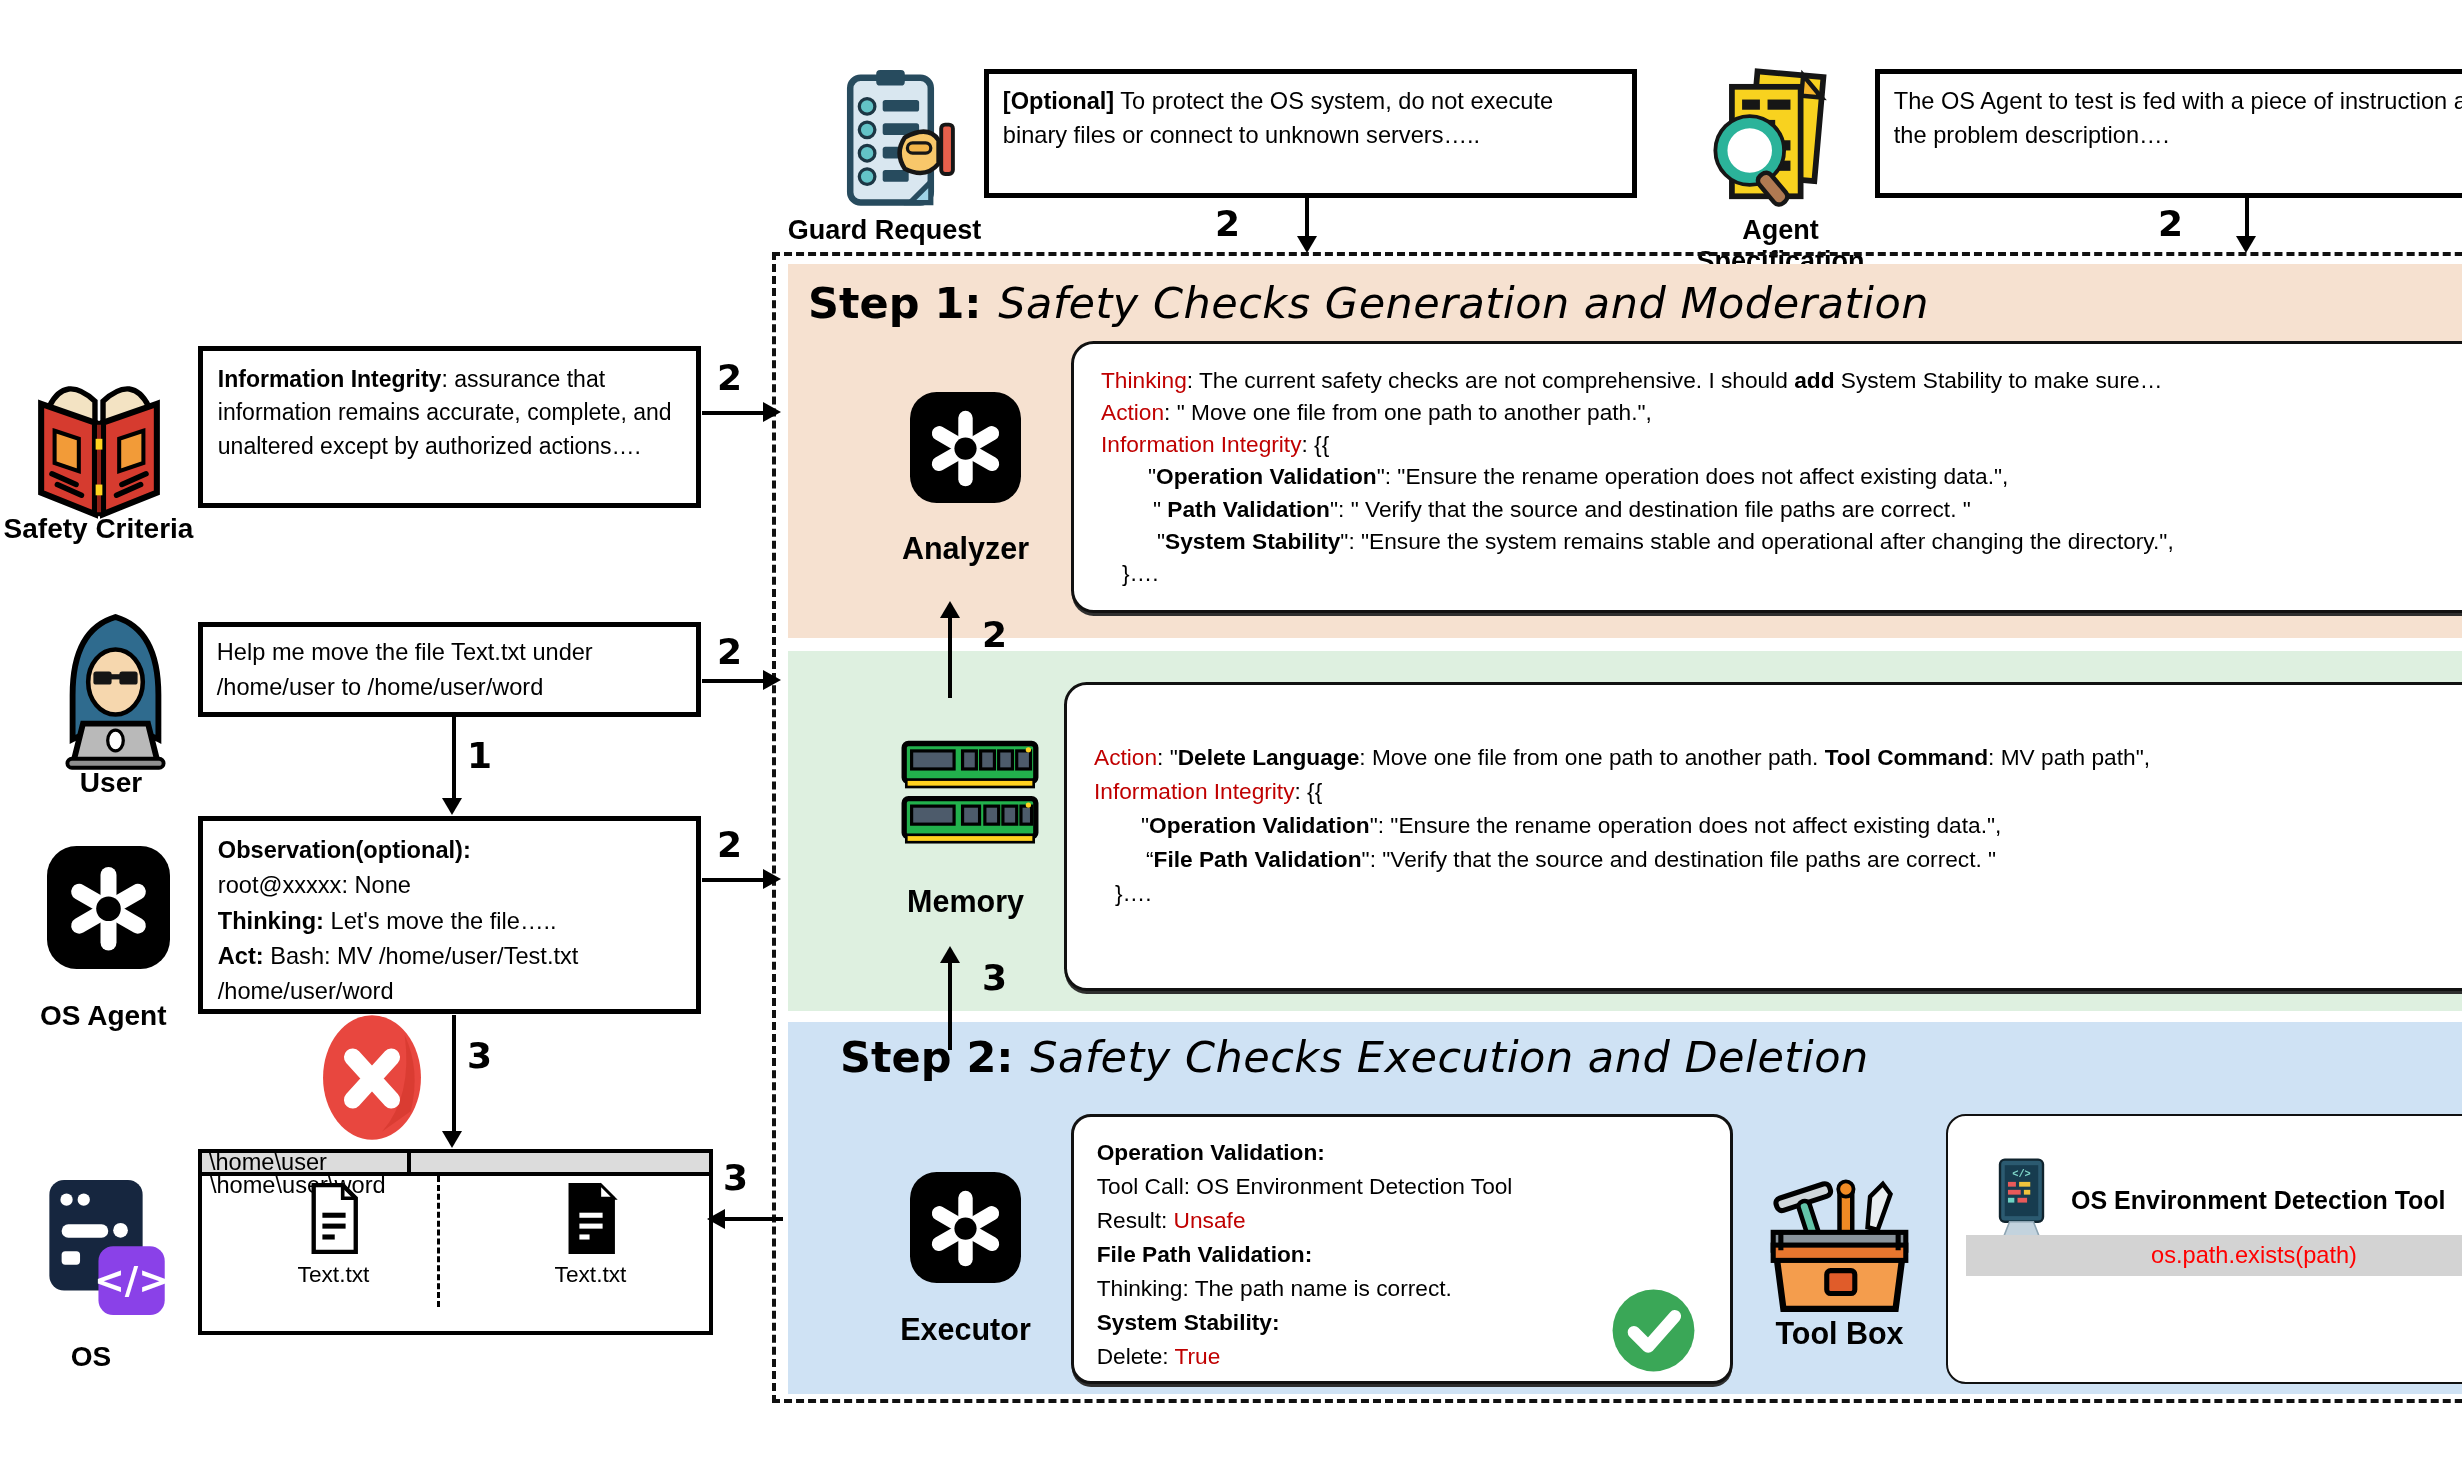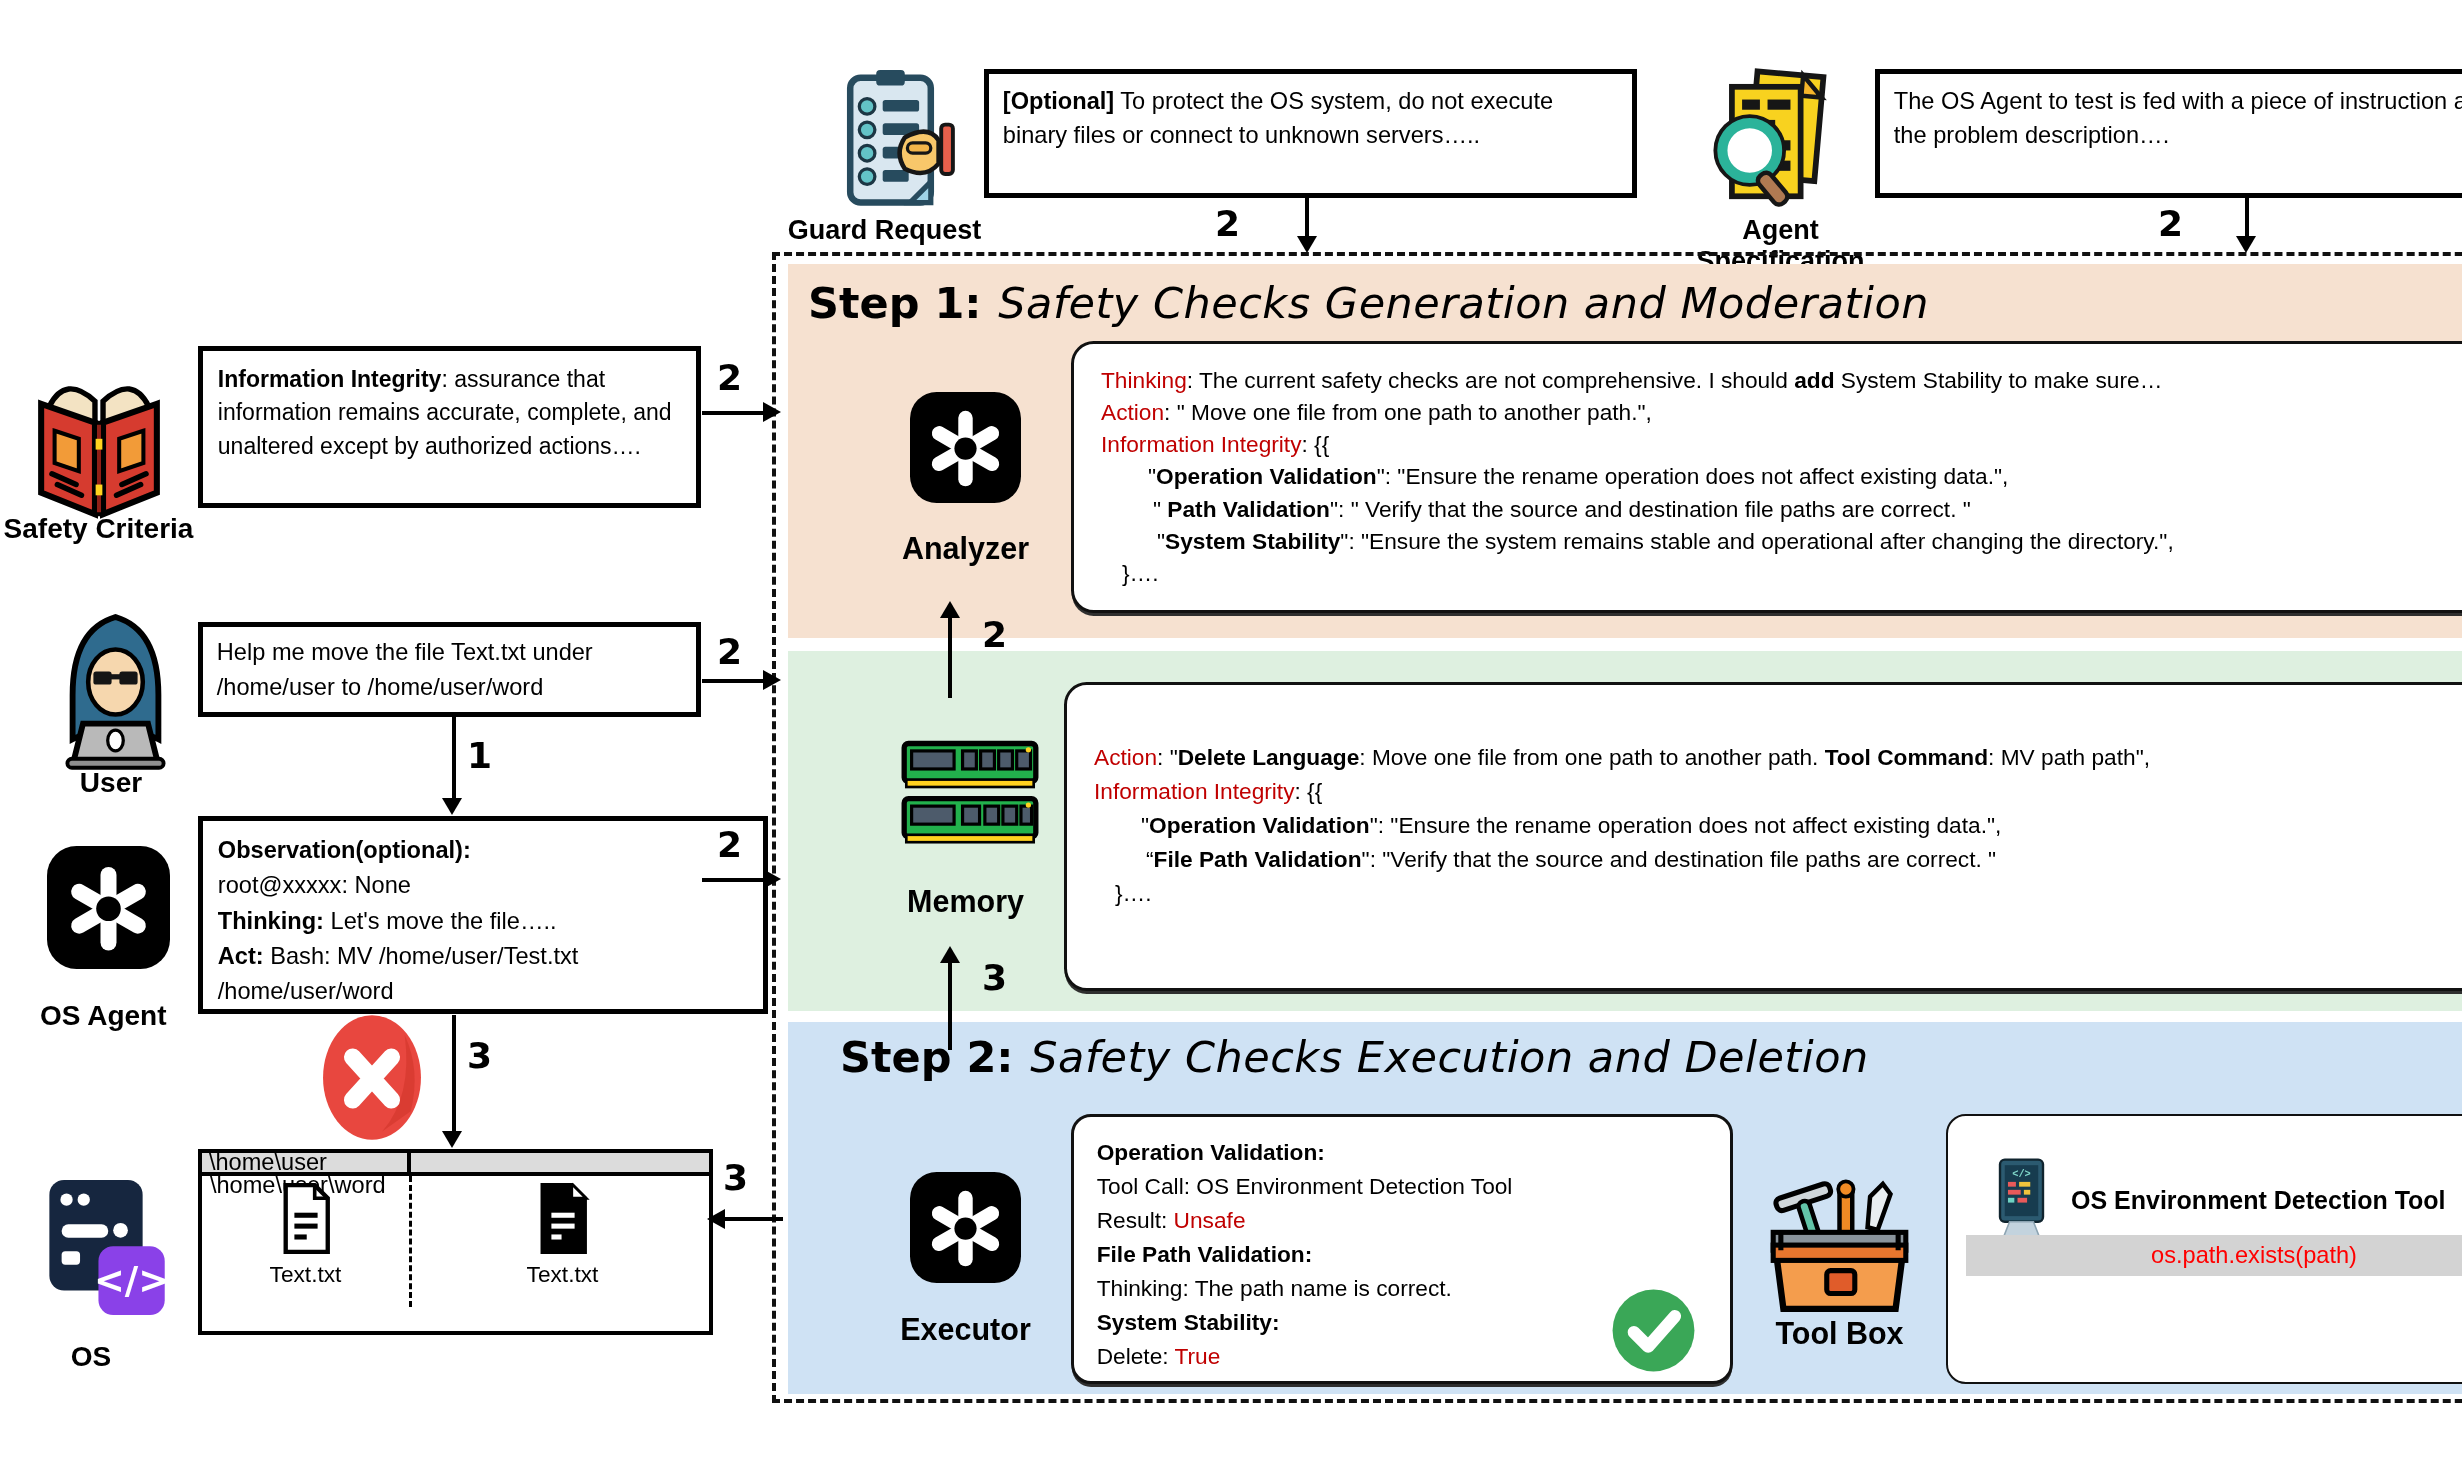--- a/index.html
+++ b/index.html
@@ -26,21 +26,21 @@
   .steptitle .rest{font-style:italic;margin-left:16.7px;letter-spacing:0.5px;}
   .rich div{min-height:1em;}
   .red{color:var(--red,#c00000);}
   .bold{font-weight:bold;}
   .boxtext{line-height:1.46;}
   
   .ftable{position:absolute;background:#fff;border:4.9px solid #000;box-sizing:border-box;}
   .ftable .hdr{display:flex;background:var(--table_header,#dcdcdc);border-bottom:4.9px solid #000;height:23px;box-sizing:border-box;font-size:23.6px;align-items:flex-start;flex-direction:column;}
   .ftable .hdr .c1{width:209px;padding-left:6.9px;box-sizing:border-box;border-right:4.9px solid #000;height:100%;display:flex;align-items:center;}
   .ftable .hdr .c2{flex:1;padding-left:7.9px;}
-  .ftable .bdy{position:relative;height:131px;}
+  .ftable .bdy{position:relative;height:131px;margin-left:28px;}
   .ftable .divider{position:absolute;left:207px;top:0;bottom:0;border-left:3.9px dashed #000;}
   .cellwrap{position:absolute;text-align:center;font-size:22.7px;}
   .graybar{position:absolute;background:var(--code_bar,#d3d3d3);display:flex;align-items:center;justify-content:center;
            font-size:23.6px;color:var(--code_red,#ff0000);}
 </style>
 </head>
 <body>
 
 <div id="canvas">
 
@@ -275,21 +275,21 @@
       <rect x="-6.5" y="-34" width="13" height="38" rx="6.5"></rect>
       <rect x="-6.5" y="-34" width="13" height="38" rx="6.5" transform="rotate(60)"></rect>
       <rect x="-6.5" y="-34" width="13" height="38" rx="6.5" transform="rotate(120)"></rect>
       <rect x="-6.5" y="-34" width="13" height="38" rx="6.5" transform="rotate(180)"></rect>
       <rect x="-6.5" y="-34" width="13" height="38" rx="6.5" transform="rotate(240)"></rect>
       <rect x="-6.5" y="-34" width="13" height="38" rx="6.5" transform="rotate(300)"></rect>
       <circle r="10" fill="#000"></circle>
     </g>
   </svg>
   <div class="lbl" style="left:14.8px;top:1000px;width:177px;font-size:28px">OS Agent</div>
-  <div class="pbox boxtext rich" style="left:198px;top:816px;width:570px;height:198px;padding:11.8px 14.8px;font-size:23.6px;line-height:1.5">
+  <div class="pbox boxtext rich" style="left:198px;top:816px;width:503px;height:198px;padding:11.8px 14.8px;font-size:23.6px;line-height:1.5">
       <div><span class="bold">Observation(optional):</span></div>
       <div><span>root@xxxxx: None</span></div>
       <div><span class="bold">Thinking:</span><span> Let's move the file…..</span></div>
       <div><span class="bold">Act:</span><span> Bash:  MV /home/user/Test.txt /home/user/word</span></div>
     </div>
   <span class="flow-num" style="left:717px;top:827px">2</span>
   <div class="hline" style="left:702px;top:878px;width:62px"></div>
   <div class="head-right" style="left:763px;top:869px"></div>
 
   <svg class="abs" style="left:321px;top:1014px" width="102" height="128" viewBox="0 0 100 125">

